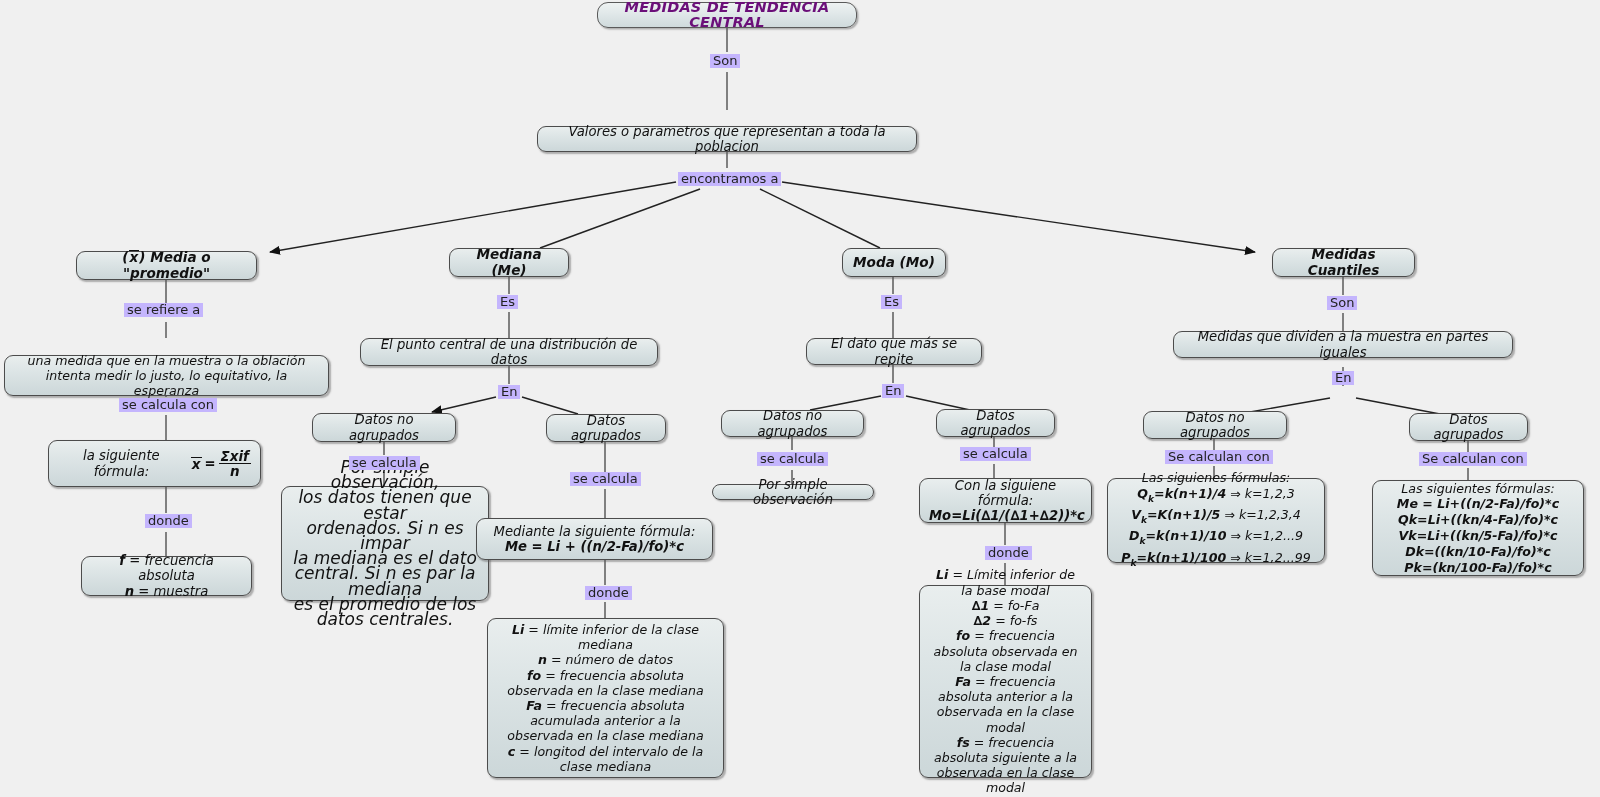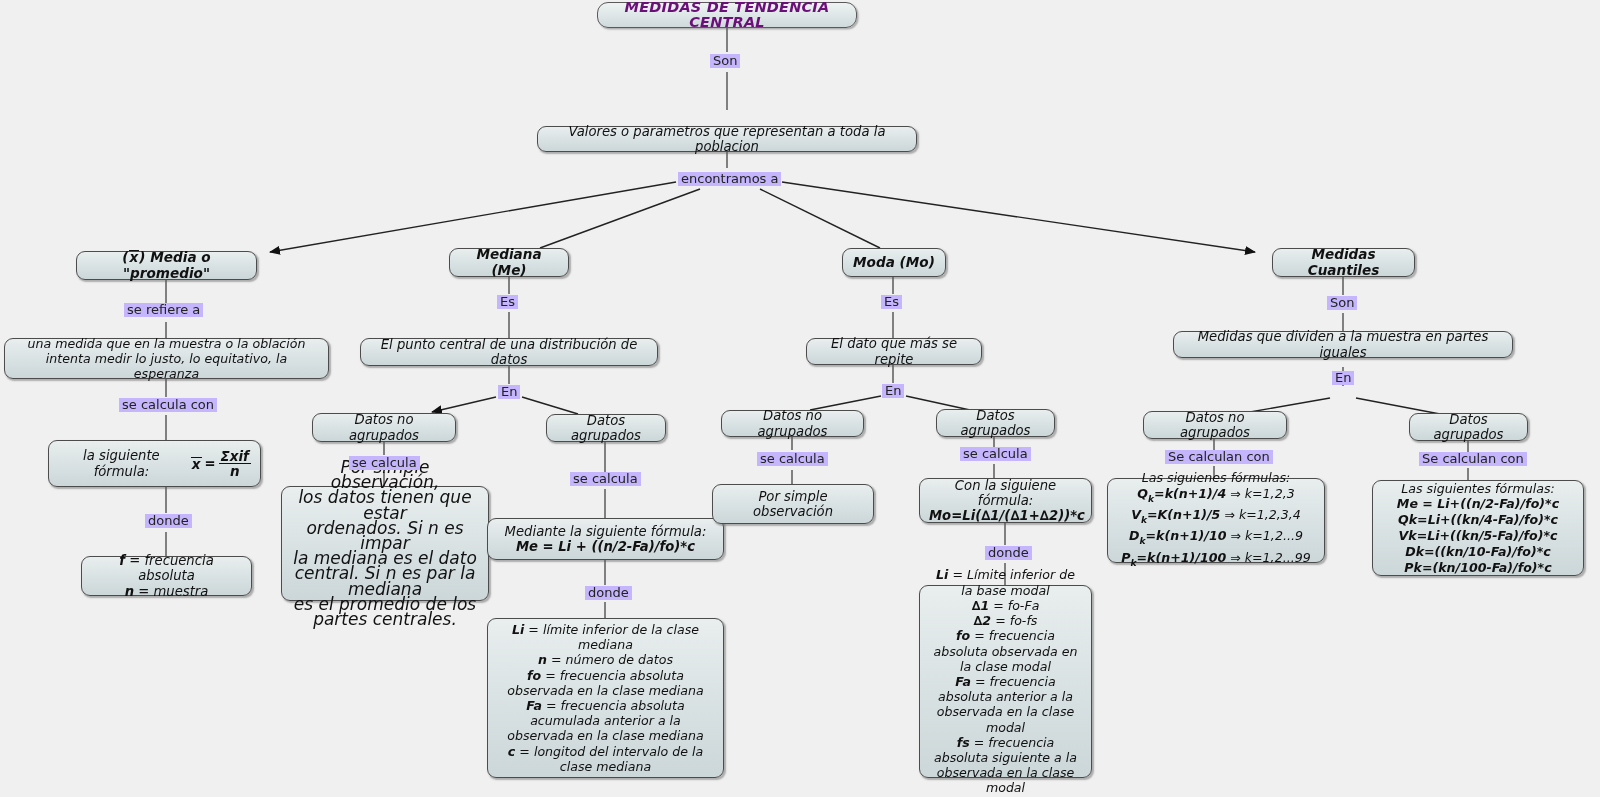--- a/index.html
+++ b/index.html
@@ -183,21 +183,21 @@
   </div>
   <div class="linklabel" style="left:678px; top:172px;">encontramos a</div>
 
   <div class="node bold" style="left:76px; top:251px; width:181px; height:29px;">
     <span class="inner">
       <span>(</span><span class="ovlsm">x</span><span>) Media o "promedio"</span>
     </span>
   </div>
   <div class="linklabel" style="left:124px; top:303px;text-align:right;">se refiere a</div>
 
-  <div class="node" style="left:4px; top:338px; width:325px; height:41px; font-size:12.6px;">
+  <div class="node" style="left:4px; top:355px; width:325px; height:41px; font-size:12.6px;">
     <span class="inner">
       <span>una medida que en la muestra o la oblación</span><br><span>intenta medir lo justo, lo equitativo, la esperanza</span>
     </span>
   </div>
   <div class="linklabel" style="left:119px; top:398px;">se calcula con</div>
 
   <div class="node" style="left:48px; top:440px; width:213px; height:47px;justify-content:flex-end;">
     <span class="inner meanrow" style="justify-content:center;">
       <span>la siguiente fórmula:</span>
       <span class="ovlsm" style="font-weight:bold;font-size:13.5px;margin-left:3px;">x</span>
@@ -233,30 +233,30 @@
   <div class="linklabel" style="left:349px; top:456px;">se calcula</div>
 
   <div class="node" style="left:281px; top:486px; width:208px; height:115px; font-size:17px; line-height:15.2px;">
     <span class="inner">
       <span>Por simple observación,</span><br>
       <span>los datos tienen que estar</span><br>
       <span>ordenados. Si n es impar</span><br>
       <span>la mediana es el dato</span><br>
       <span>central. Si n es par la mediana</span><br>
       <span>es el promedio de los</span><br>
-      <span>partes centrales.</span>
+      <span>datos centrales.</span>
     </span>
   </div>
 
   <div class="node" style="left:546px; top:414px; width:120px; height:28px;">
     <span class="inner">Datos agrupados</span>
   </div>
   <div class="linklabel" style="left:570px; top:472px;">se calcula</div>
 
-  <div class="node" style="left:487px; top:518px; width:237px; height:42px;">
+  <div class="node" style="left:476px; top:518px; width:237px; height:42px;">
     <span class="inner">
       <span>Mediante la siguiente fórmula:</span><br>
       <b>Me = Li + ((n/2-Fa)/fo)*c</b>
     </span>
   </div>
   <div class="linklabel" style="left:585px; top:586px;">donde</div>
 
   <div class="node" style="left:487px; top:618px; width:237px; height:160px; font-size:12.6px; line-height:15.2px;">
     <span class="inner">
       <b>Li</b><span> = límite inferior de la clase mediana</span><br>
@@ -274,21 +274,21 @@
 
   <div class="node" style="left:806px; top:338px; width:176px; height:27px;">
     <span class="inner">El dato que más se repite</span>
   </div>
   <div class="linklabel" style="left:882px; top:384px;">En</div>
 
   <div class="node" style="left:721px; top:410px; width:143px; height:27px;">
     <span class="inner">Datos no agrupados</span>
   </div>
   <div class="linklabel" style="left:757px; top:452px;">se calcula</div>
-  <div class="node" style="left:712px; top:484px; width:162px; height:40px;">
+  <div class="node" style="left:712px; top:484px; width:162px; height:16px;">
     <span class="inner">Por simple observación</span>
   </div>
 
   <div class="node" style="left:936px; top:409px; width:119px; height:28px;">
     <span class="inner">Datos agrupados</span>
   </div>
   <div class="linklabel" style="left:960px; top:447px;">se calcula</div>
 
   <div class="node" style="left:919px; top:478px; width:173px; height:45px;">
     <span class="inner">

